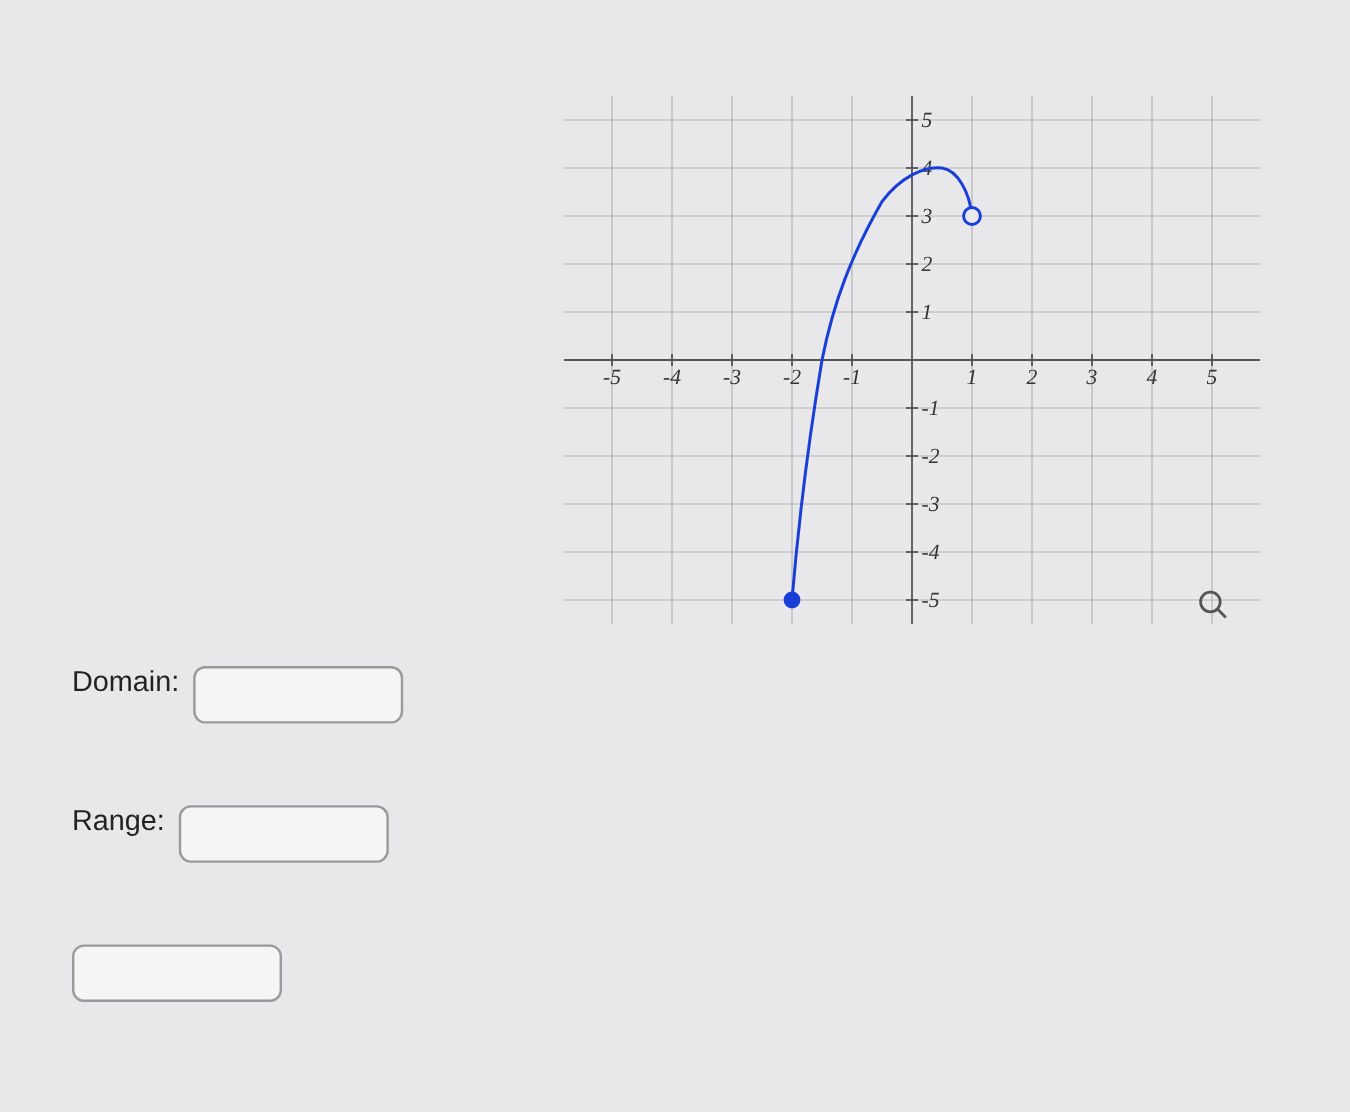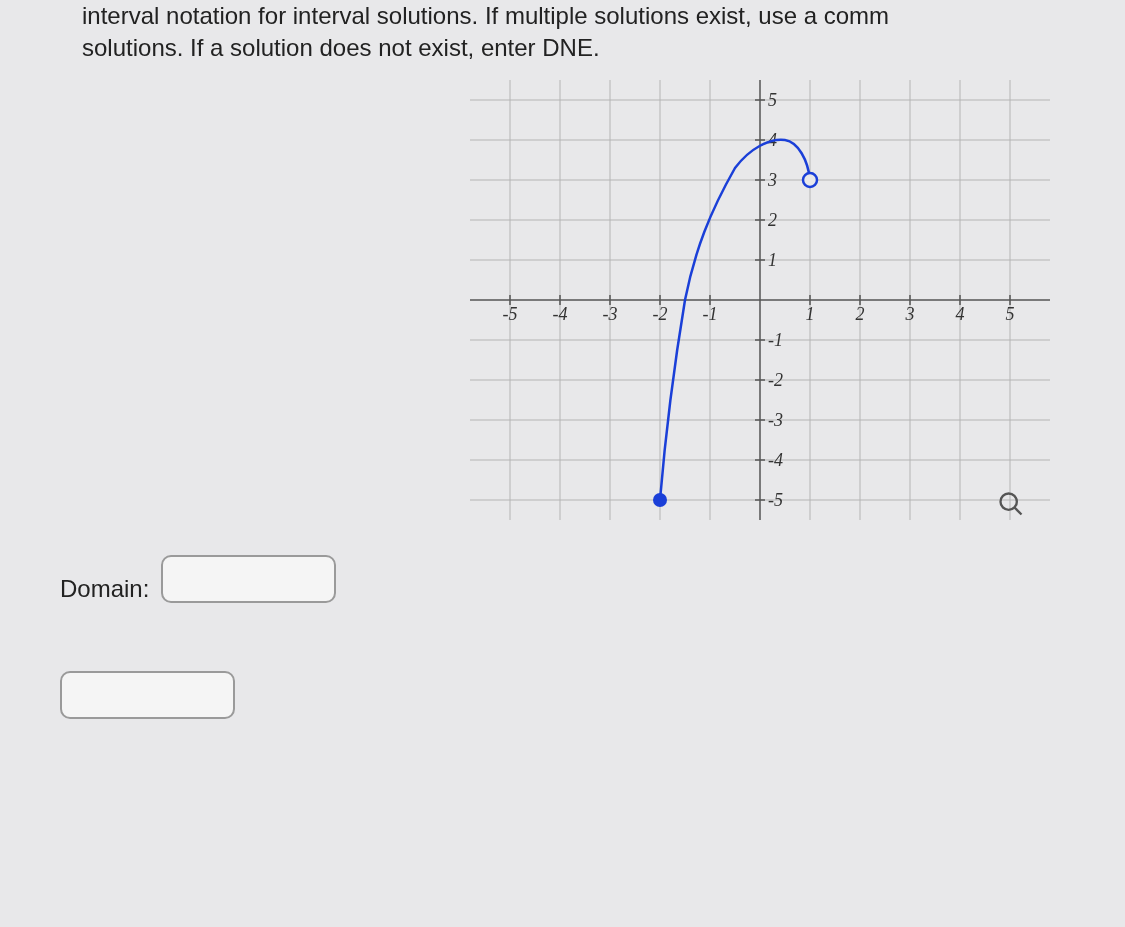--- a/index.html
+++ b/index.html
@@ -33,21 +33,21 @@
       width: 100%;
       height: 100%;
     }
     .answer-area {
       position: absolute;
       top: 555px;
       left: 60px;
     }
     .answer-row {
       display: flex;
-      align-items: flex-end;
+      align-items: flex-start;
       margin-bottom: 68px;
       font-size: 24px;
       color: #222;
     }
     .answer-label {
       margin-right: 12px;
     }
     .answer-input {
       width: 175px;
       height: 48px;
@@ -70,22 +70,21 @@
     }
     .zoom-icon svg {
       width: 100%;
       height: 100%;
     }
   </style>
 </head>
 <body>
 
 <div class="instructions">
-  <span>interval notation for interval solutions. If multiple solutions exist, use a comm</span><br>
-  <span>solutions. If a solution does not exist, enter DNE.</span>
+  <br>
 </div>
 
 <div class="graph-container">
   <svg class="graph-svg" viewBox="0 0 580 440">
 
     <rect x="0" y="0" width="580" height="440" fill="#e8e8ea"></rect>
 
     <g stroke="#888" stroke-width="1" opacity="0.55">
 
       <line x1="40" y1="0" x2="40" y2="440"></line>
@@ -184,19 +183,23 @@
   </div>
 </div>
 
 <div class="answer-area">
 
   <div class="answer-row">
     <span class="answer-label">Domain:</span>
     <input class="answer-input" type="text" value="" style="">
   </div>
 
+  <div class="answer-row">
+    <span class="answer-label">Range:</span>
+    <input class="answer-input" type="text" value="" style="">
+  </div>
 
   <div class="answer-row">
     <input class="answer-input" type="text" value="" style="">
   </div>
 
 
 </div>
 
 </body></html>

